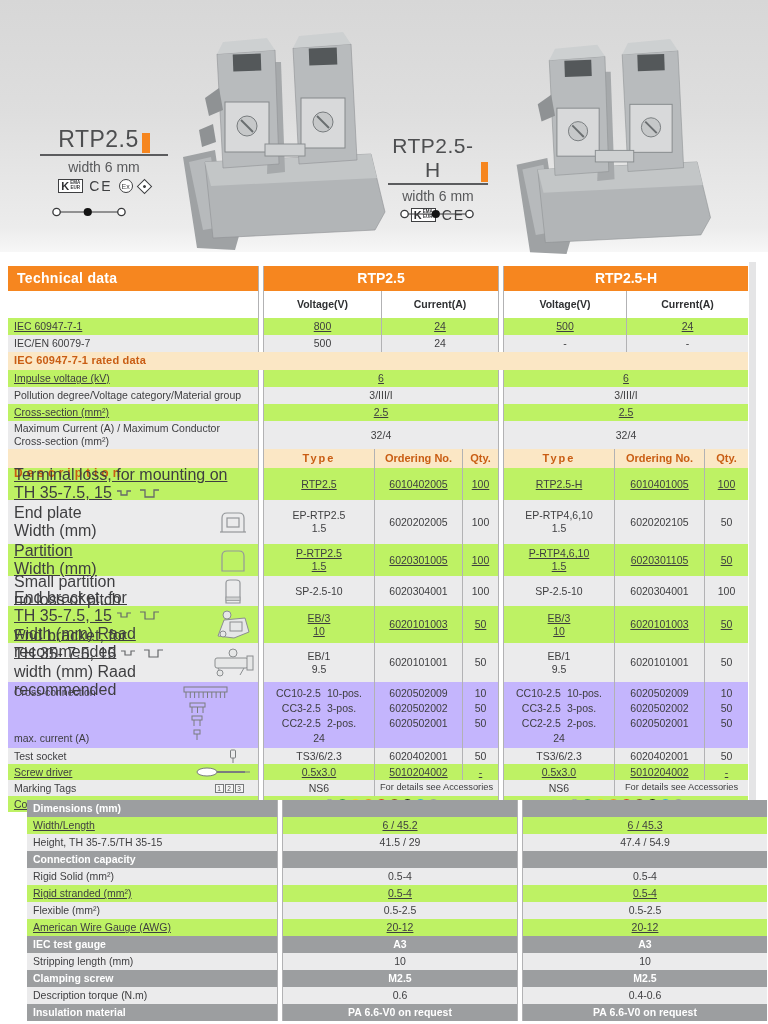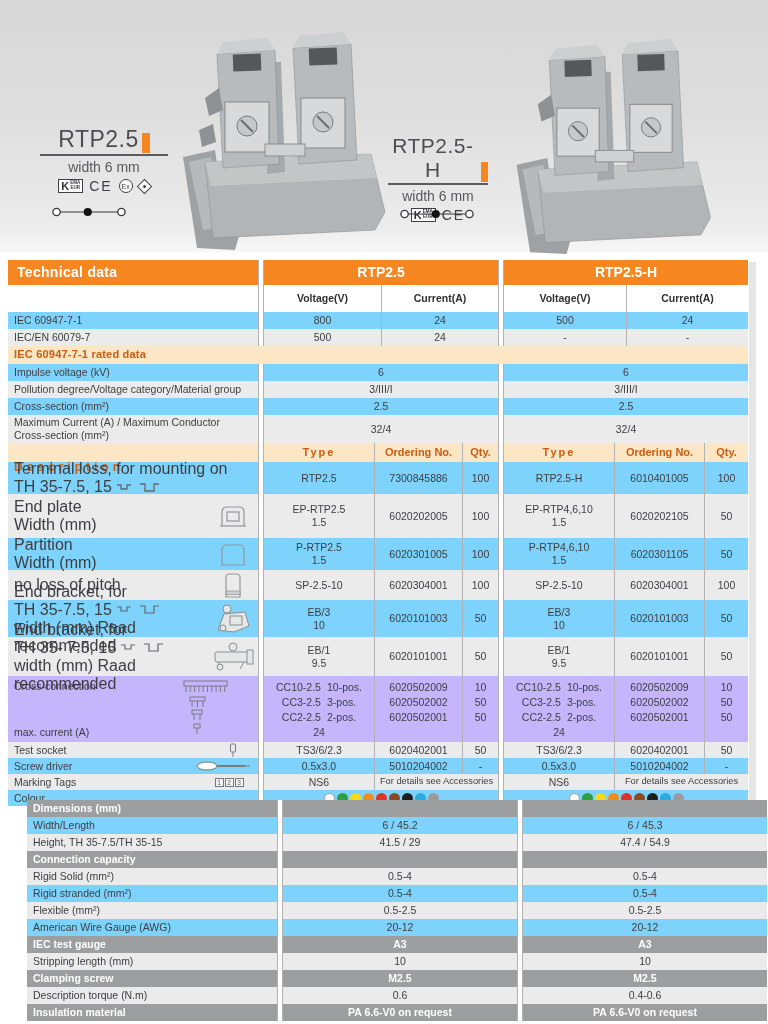--- a/index.html
+++ b/index.html
@@ -34,21 +34,21 @@
   .tr { display:flex; width:740px; }
   .cell { display:flex; align-items:center; justify-content:center; text-align:center;
           font-size:10.5px; line-height:1.2; }
   .c-desc { width:250px; justify-content:flex-start; text-align:left; padding-left:6px; }
   .gap { width:6px; background:#fff; border-left:1px solid #b2b2b4; border-right:1px solid #b2b2b4; }
   .g1 { width:234px; } .g2 { width:244px; }
   .c-v1,.c-c1 { width:117px; } .c-v2,.c-c2 { width:122px; }
   .c-t1 { width:110px; } .c-o1 { width:88px; } .c-q1 { width:36px; }
   .c-t2 { width:110px; } .c-o2 { width:90px; } .c-q2 { width:44px; }
   .bl { border-left:1px solid #b2b2b4; }
-  .bg-gray  { background:#7dd3fc; }
+  .bg-gray  { background:#bef264;text-decoration:underline; }
   .bg-light { background:#ebebec; }
   .bg-cream { background:#fbe7c5; }
   .bg-dark  { background:#9c9ea0; }
   .bg-cross { background:#c4b5fd; }
   .hdr-orange { background:#f6861f; color:#fff; font-weight:bold; font-size:14px; height:25px; }
   .hdr-orange.left { justify-content:flex-start; padding-left:9px; letter-spacing:0.3px; }
   .row-sub { height:27px; background:#fff; font-weight:bold; font-size:10.5px; color:#2f3032; }
   .row-std { height:17px; }
   .row-2l { height:28px; }
   .orange-txt { color:#c95d13; font-weight:bold; }
@@ -183,21 +183,21 @@
     <svg class="circuit" style="left:398px; top:206px;" width="78" height="16" viewBox="0 0 95 16">
       <line x1="8" y1="8" x2="87" y2="8" stroke="#38393b" stroke-width="1.4"></line>
       <circle cx="8" cy="8" r="4.5" fill="#fff" stroke="#38393b" stroke-width="1.6"></circle>
       <circle cx="87" cy="8" r="4.5" fill="#fff" stroke="#38393b" stroke-width="1.6"></circle>
       <circle cx="46" cy="8" r="5" fill="#141414"></circle>
     </svg>
   </div>
 
   <div class="edge-strip"></div>
 
-  <div class="tbl" style="top:260px;">
+  <div class="tbl" style="top:266px;">
 
     <div class="tr">
       <div class="cell c-desc hdr-orange left">Technical data</div>
       <div class="gap"></div>
       <div class="cell g1 hdr-orange">RTP2.5</div>
       <div class="gap"></div>
       <div class="cell g2 hdr-orange">RTP2.5-H</div>
     </div>
 
     <div class="tr row-sub">
@@ -287,21 +287,21 @@
                 <path d="M2,4 h4 v4 h6 v-4 h4" fill="none" stroke="#66686a" stroke-width="1.3"></path>
               </svg>
             <svg width="24" height="13" viewBox="0 0 24 13">
                 <path d="M2,3 h5 v7 h9 v-7 h5" fill="none" stroke="#66686a" stroke-width="1.3"></path>
               </svg>
           </span>
         </div>
       </div>
       <div class="gap"></div>
       <div class="cell c-t1">RTP2.5</div>
-      <div class="cell c-o1 bl">7300845886</div>
+      <div class="cell c-o1 bl">6010402005</div>
       <div class="cell c-q1 bl">100</div>
       <div class="gap"></div>
       <div class="cell c-t2">RTP2.5-H</div>
       <div class="cell c-o2 bl">6010401005</div>
       <div class="cell c-q2 bl">100</div>
     </div>
 
     <div class="tr bg-light" style="height:44px;">
       <div class="desc-flex">
         <div class="lbl2 txt">
@@ -356,20 +356,21 @@
           <span>P-RTP4,6,10</span>
           <span>1.5</span>
         </div>
       <div class="cell c-o2 bl">6020301105</div>
       <div class="cell c-q2 bl">50</div>
     </div>
 
     <div class="tr bg-light" style="height:30px;">
       <div class="desc-flex">
         <div class="lbl2 txt">
+          <span class="ln">Small partition</span>
           <span class="ln">no loss of pitch</span>
         </div>
         <span class="icon-slot">
           <svg width="22" height="27" viewBox="0 0 22 27">
               <path d="M4,25 L4,5 Q4,2 8,2 L14,2 Q18,2 18,5 L18,25 Z" fill="none" stroke="#94979a" stroke-width="1.2"></path>
               <rect x="4" y="19" width="14" height="3.5" fill="#cfd0d1" stroke="#94979a" stroke-width="0.8"></rect>
             </svg>
         </span>
       </div>
       <div class="gap"></div>

